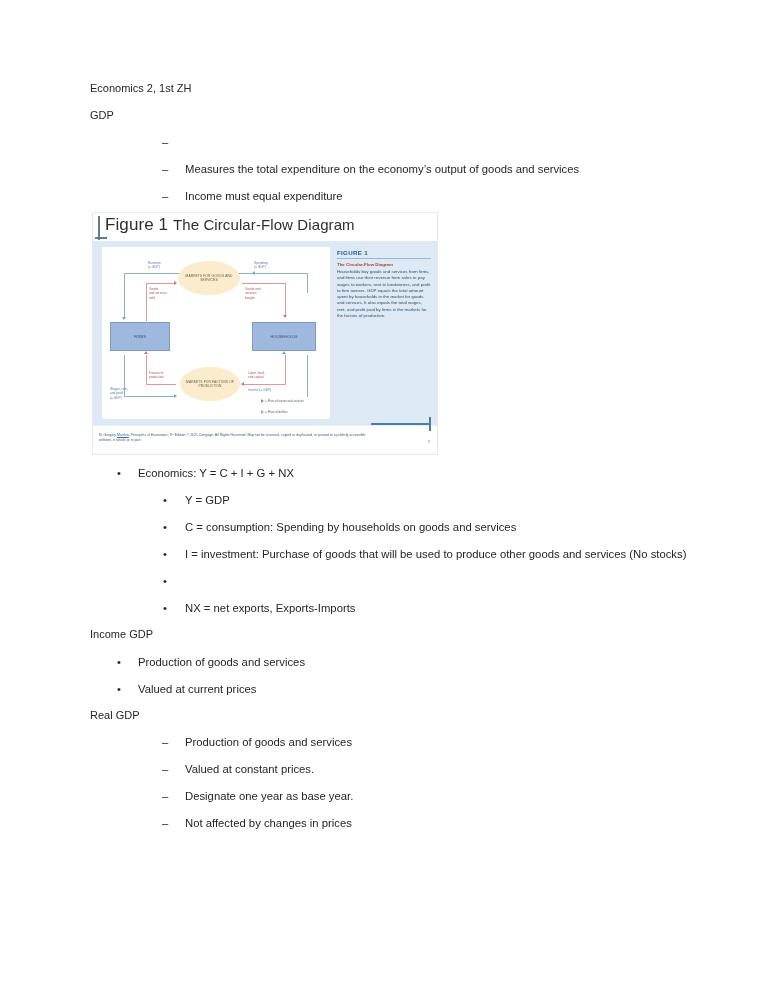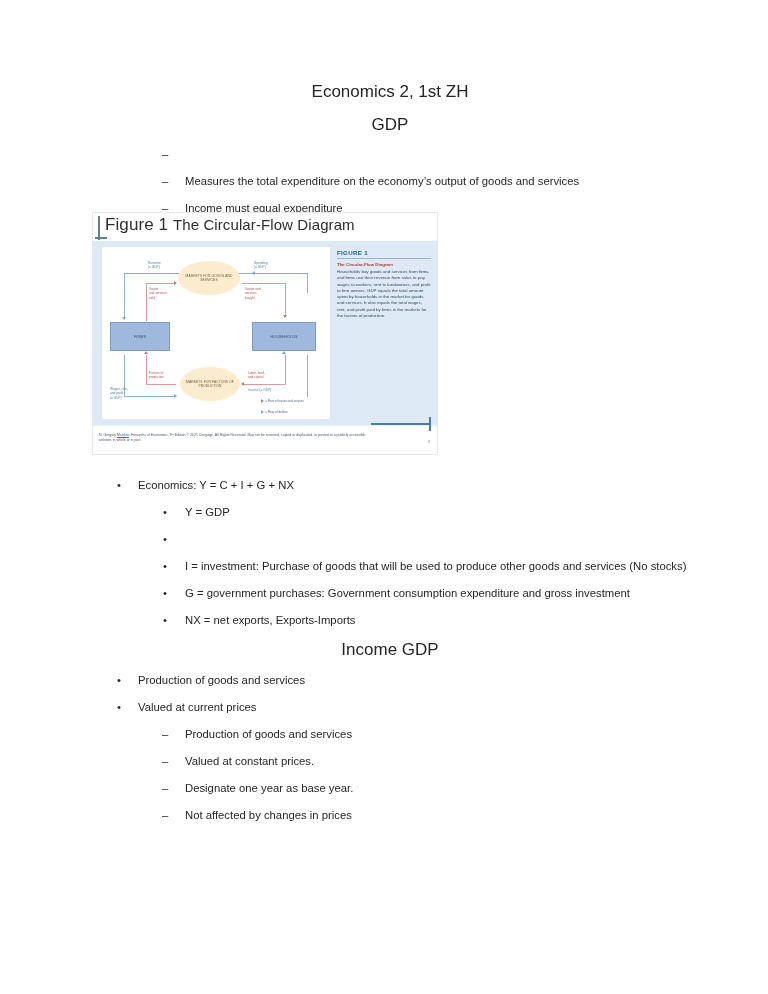--- a/index.html
+++ b/index.html
@@ -24,26 +24,25 @@
   }
   .doc-body {
     position: absolute;
     left: 90px;
     top: 83px;
     width: 600px;
   }
 
   
   .line {
-    font-size: 17px;
+    font-size: 11px;
     line-height: 1.0;
     color: #262626;
     margin-bottom: 15px;
     white-space: nowrap;
-    text-align: center;
   }
   .line.heading-line { margin-bottom: 15.5px; }
 
   .bullet-row {
     display: flex;
     align-items: baseline;
     margin-bottom: 15px;
     font-size: 11.3px;
     color: #262626;
     white-space: nowrap;
@@ -359,45 +358,46 @@
     <div class="bullet-row lvl-b1">
       <span class="marker">•</span>
       <span class="btext">Economics: Y = C + I + G + NX</span>
     </div>
     <div class="bullet-row lvl-b2">
       <span class="marker">•</span>
       <span class="btext">Y = GDP</span>
     </div>
     <div class="bullet-row lvl-b2">
       <span class="marker">•</span>
+      <span class="btext">C = consumption: Spending by households on goods and services</span>
     </div>
     <div class="bullet-row lvl-b2">
       <span class="marker">•</span>
       <span class="btext">I = investment: Purchase of goods that will be used to produce other goods and services (No stocks)</span>
     </div>
     <div class="bullet-row lvl-b2">
       <span class="marker">•</span>
-      <span class="btext">G = government purchases: Government consumption expenditure and gross investment</span>
     </div>
     <div class="bullet-row lvl-b2">
       <span class="marker">•</span>
       <span class="btext">NX = net exports, Exports-Imports</span>
     </div>
 
     <div class="line heading-line">Income GDP</div>
 
     <div class="bullet-row lvl-b1">
       <span class="marker">•</span>
       <span class="btext">Production of goods and services</span>
     </div>
     <div class="bullet-row lvl-b1">
       <span class="marker">•</span>
       <span class="btext">Valued at current prices</span>
     </div>
 
+    <div class="line heading-line">Real GDP</div>
 
     <div class="bullet-row lvl-dash">
       <span class="marker">–</span>
       <span class="btext">Production of goods and services</span>
     </div>
     <div class="bullet-row lvl-dash">
       <span class="marker">–</span>
       <span class="btext">Valued at constant prices.</span>
     </div>
     <div class="bullet-row lvl-dash">

